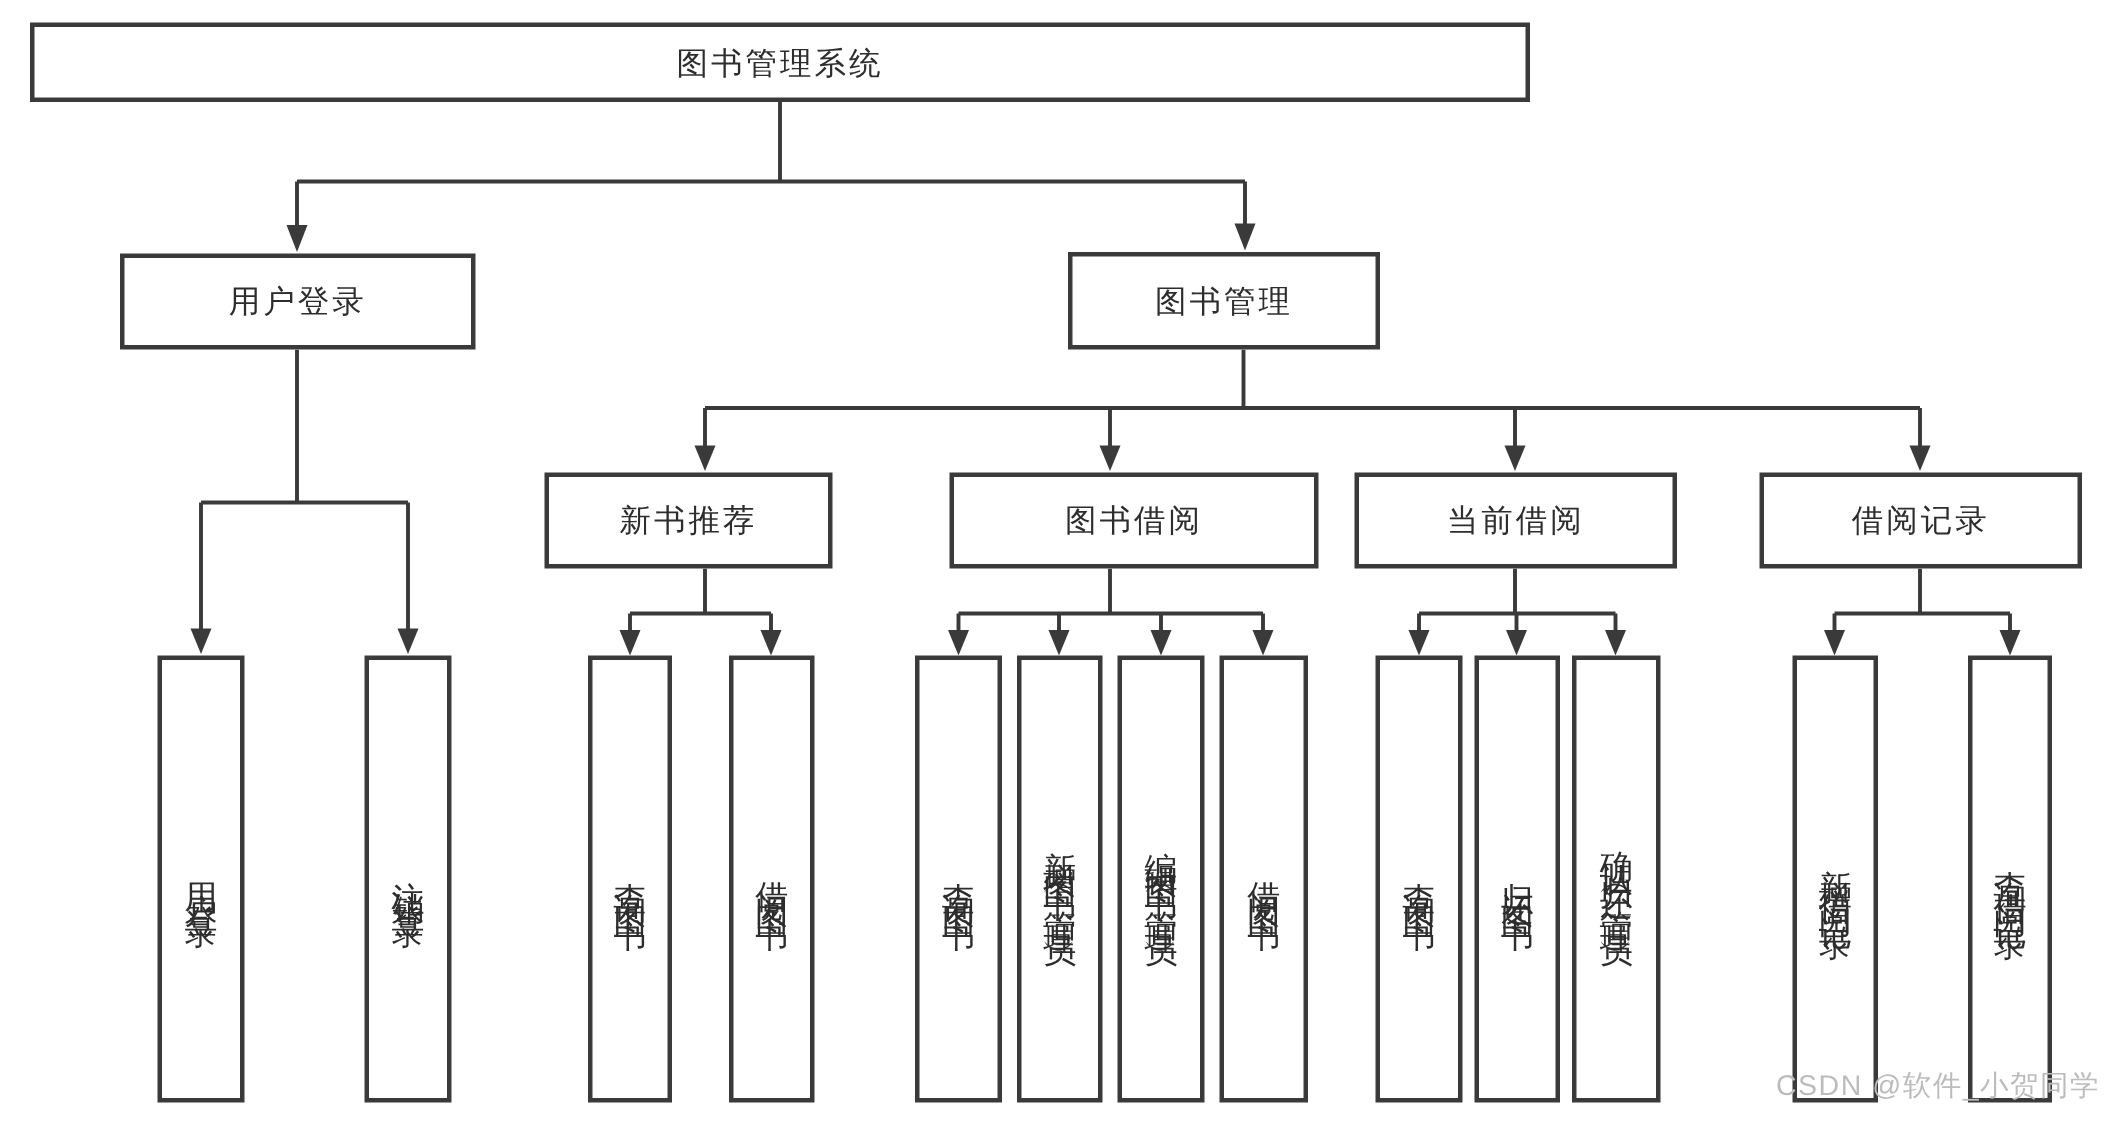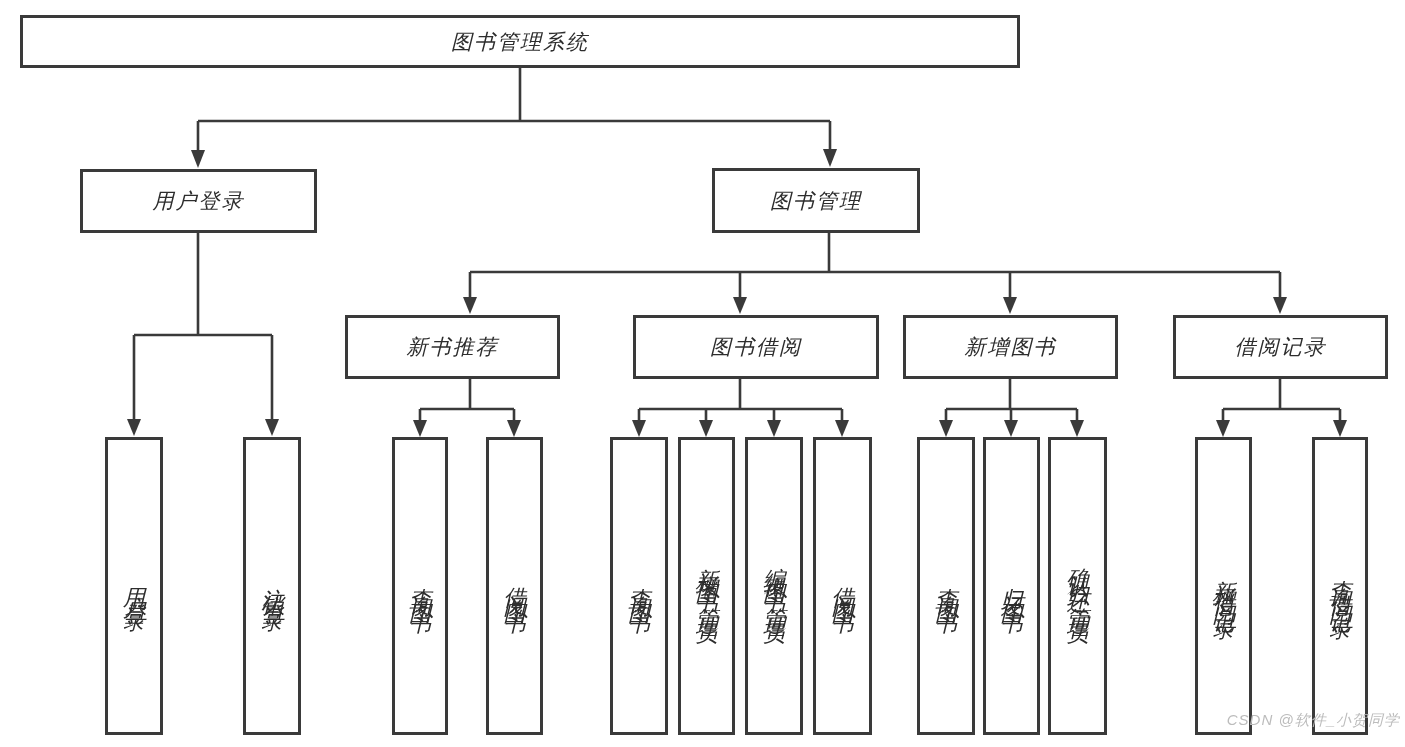--- a/index.html
+++ b/index.html
@@ -2,21 +2,20 @@
 <html><head>
 <meta charset="utf-8">
 <style>
   html,body { margin:0; padding:0; background:#ffffff; }
   .stage {
     position:relative;
     width:1405px; height:747px;
     background:#ffffff;
     font-family:"Liberation Sans","DejaVu Sans",sans-serif;
     overflow:hidden;
-    font-style:italic;
   }
   svg.connectors {
     position:absolute; left:0; top:0; z-index:0;
   }
   .node {
     position:absolute;
     background:#ffffff;
     border:3px solid #3a3a3a;
     box-sizing:border-box;
     display:flex; align-items:center; justify-content:center;
@@ -32,21 +31,21 @@
     writing-mode:vertical-rl;
     text-orientation:mixed;
     font-size:22px;
     letter-spacing:8px;
     line-height:1;
     white-space:nowrap;
   }
   .watermark {
     position:absolute;
     right:5px; top:711px;
-    font-size:15px;
+    font-size:19px;
     color:#bcbcbc;
     letter-spacing:1px;
     z-index:2;
     white-space:nowrap;
   }
 </style>
 </head>
 <body>
 
 <div class="stage">
@@ -95,28 +94,28 @@
     <span class="label">图书管理系统</span>
   </div>
 
   <div class="node h" style="left:80px;top:169px;width:237px;height:64px">
     <span class="label">用户登录</span>
   </div>
   <div class="node h" style="left:712px;top:168px;width:208px;height:65px">
     <span class="label">图书管理</span>
   </div>
 
-  <div class="node h" style="left:345px;top:315px;width:215px;height:64px">
+  <div class="node h" style="left:363px;top:315px;width:192px;height:64px">
     <span class="label">新书推荐</span>
   </div>
   <div class="node h" style="left:633px;top:315px;width:246px;height:64px">
     <span class="label">图书借阅</span>
   </div>
   <div class="node h" style="left:903px;top:315px;width:215px;height:64px">
-    <span class="label">新增图书</span>
+    <span class="label">当前借阅</span>
   </div>
   <div class="node h" style="left:1173px;top:315px;width:215px;height:64px">
     <span class="label">借阅记录</span>
   </div>
 
   <div class="node v" style="left:105px;top:437px;width:58px;height:298px">
     <span class="label">用户登录</span>
   </div>
   <div class="node v" style="left:243px;top:437px;width:58px;height:298px">
     <span class="label">注销登录</span>

